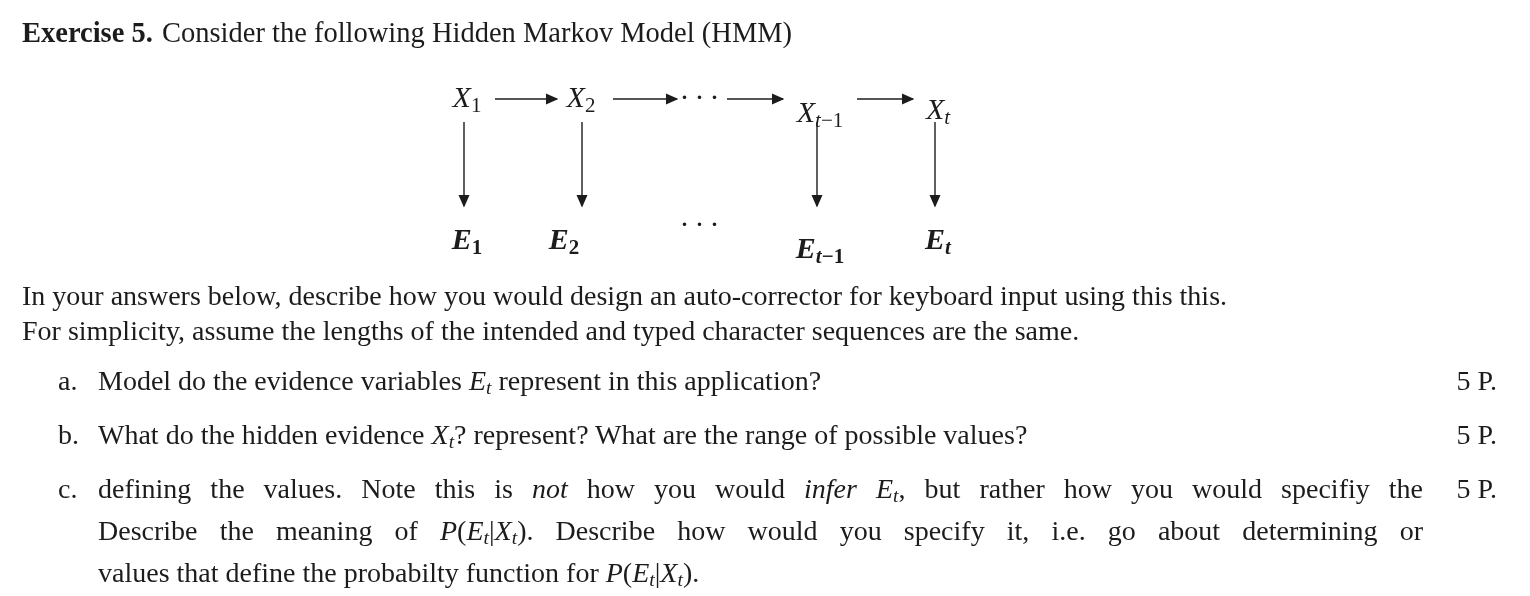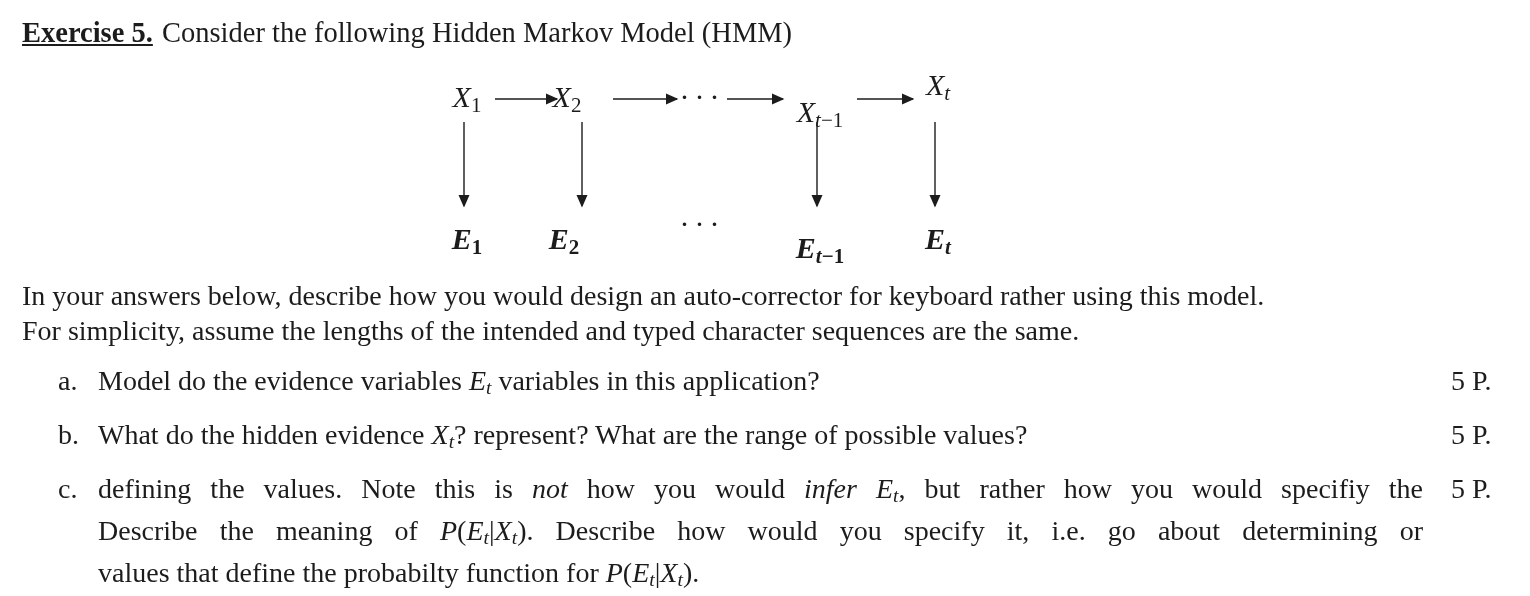--- a/index.html
+++ b/index.html
@@ -5,21 +5,21 @@
   html,body { margin:0; padding:0; }
   body {
     width:1530px; height:596px; overflow:hidden;
     background:#ffffff; color:#1c1c1c;
     font-family:"Liberation Serif","DejaVu Serif",serif;
     font-size:28px;
   }
   .content { padding:14px 33px 0 22px; }
 
   .title { font-size:28.5px; line-height:38px; white-space:nowrap; }
-  .title .lbl { font-weight:bold; margin-right:0.32em;text-decoration:underline; }
+  .title .lbl { font-weight:bold; margin-right:0.32em; }
 
   
   .mi { font-style:italic; }
   .it { font-style:italic; }
   sub.ms { font-size:0.70em; line-height:0; vertical-align:-0.22em; letter-spacing:0; }
   sub.ms i { font-style:italic; }
   sub.ms span { font-style:normal; }
 
   
   .diagram { position:relative; height:188px; margin-top:14px; font-size:30px; }
@@ -30,21 +30,21 @@
   .dots { letter-spacing:5px; }
 
   
   .intro { margin-top:24px; line-height:35px; }
   .intro div { white-space:nowrap; }
 
   
   .q { display:flex; align-items:flex-start; margin-top:12px; line-height:42px; }
   .qlabel { width:40px; margin-left:36px; flex:0 0 auto; }
   .qtext  { flex:1 1 auto; margin-right:28px; }
-  .qpoints{ width:46px; flex:0 0 auto; white-space:nowrap; }
+  .qpoints{ width:46px; flex:0 0 auto; white-space:nowrap;text-align:right; }
   .jl { text-align:justify; text-align-last:justify; }
 </style>
 </head>
 <body>
 
 <div class="content">
 
   <div class="title">
     <span class="lbl">Exercise 5.</span><span>Consider the following Hidden Markov Model (HMM)</span>
   </div>
@@ -62,41 +62,41 @@
         <line x1="705" y1="33" x2="761" y2="33" marker-end="url(#ah)"></line>
         <line x1="835" y1="33" x2="891" y2="33" marker-end="url(#ah)"></line>
         <line x1="442" y1="56" x2="442" y2="140" marker-end="url(#ah)"></line>
         <line x1="560" y1="56" x2="560" y2="140" marker-end="url(#ah)"></line>
         <line x1="795" y1="56" x2="795" y2="140" marker-end="url(#ah)"></line>
         <line x1="913" y1="56" x2="913" y2="140" marker-end="url(#ah)"></line>
       </g>
     </svg>
 
     <span class="dnode" style="left:445px; top:13px"><span class="base">X</span><sub class="ms"><i></i><span>1</span></sub></span>
-    <span class="dnode" style="left:545px; top:13px"><span class="base">X</span><sub class="ms"><i></i><span>2</span></sub></span>
+    <span class="dnode" style="left:559px; top:13px"><span class="base">X</span><sub class="ms"><i></i><span>2</span></sub></span>
     <span class="dnode dots" style="left:680px; top:13px">···</span>
     <span class="dnode" style="left:798px; top:28px"><span class="base">X</span><sub class="ms"><i>t</i><span>−1</span></sub></span>
-    <span class="dnode" style="left:916px; top:1px"><span class="base">X</span><sub class="ms"><i>t</i><span></span></sub></span>
+    <span class="dnode" style="left:916px; top:25px"><span class="base">X</span><sub class="ms"><i>t</i><span></span></sub></span>
 
     <span class="dnode evd" style="left:445px; top:140px"><span class="base">E</span><sub class="ms"><i></i><span>1</span></sub></span>
     <span class="dnode evd" style="left:542px; top:140px"><span class="base">E</span><sub class="ms"><i></i><span>2</span></sub></span>
     <span class="dnode dots" style="left:680px; top:140px">···</span>
     <span class="dnode evd" style="left:798px; top:149px"><span class="base">E</span><sub class="ms"><i>t</i><span>−1</span></sub></span>
     <span class="dnode evd" style="left:916px; top:140px"><span class="base">E</span><sub class="ms"><i>t</i><span></span></sub></span>
   </div>
 
   <div class="intro">
-    <div>In your answers below, describe how you would design an auto-corrector for keyboard rather using this model.</div>
+    <div>In your answers below, describe how you would design an auto-corrector for keyboard input using this this.</div>
     <div>For simplicity, assume the lengths of the intended and typed character sequences are the same.</div>
   </div>
 
   <div class="q">
     <div class="qlabel">a.</div>
     <div class="qtext">
-      <div><span>Model do the evidence variables </span><span class="mi">E</span><sub class="ms"><i>t</i></sub><span> variables in this application?</span></div>
+      <div><span>Model do the evidence variables </span><span class="mi">E</span><sub class="ms"><i>t</i></sub><span> represent in this application?</span></div>
     </div>
     <div class="qpoints">5 P.</div>
   </div>
 
   <div class="q">
     <div class="qlabel">b.</div>
     <div class="qtext">
       <div><span>What do the hidden evidence </span><span class="mi">X</span><sub class="ms"><i>t</i></sub><span>? represent? What are the range of possible values?</span></div>
     </div>
     <div class="qpoints">5 P.</div>

